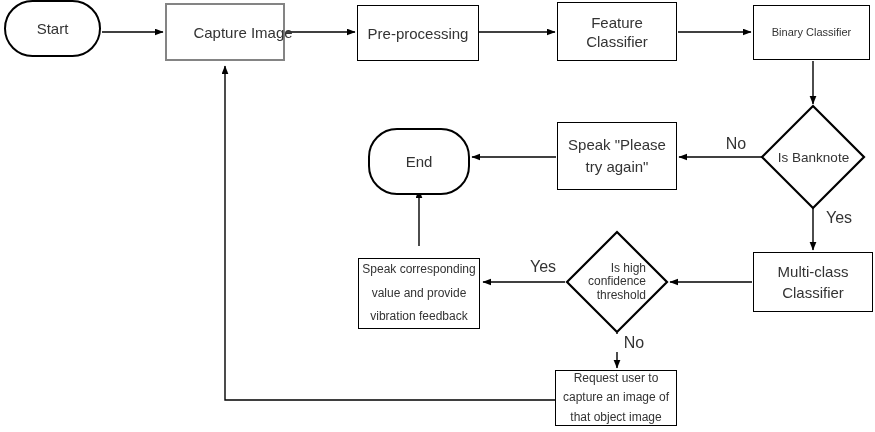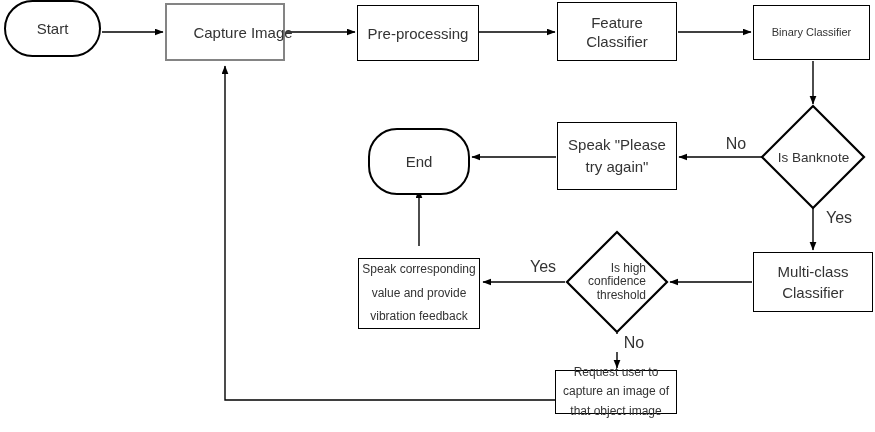--- a/index.html
+++ b/index.html
@@ -149,21 +149,21 @@
   </div>
 
   <div class="node rect small lh23" style="left:358px; top:247px; width:122px; height:71px;margin-top:11px;">
     <div>
       <span>Speak corresponding</span>
       <span>value and provide</span>
       <span>vibration feedback</span>
     </div>
   </div>
 
-  <div class="node rect small lh19" style="left:555px; top:370px; width:122px; height:44px;">
+  <div class="node rect small lh19" style="left:555px; top:370px; width:122px; height:56px;">
     <div>
       <span>Request user to</span>
       <span>capture an image of</span>
       <span>that object image</span>
     </div>
   </div>
 
   <div class="edge-label" style="left:714px; top:135px;">No</div>
   <div class="edge-label" style="left:817px; top:209px;">Yes</div>
   <div class="edge-label" style="left:521px; top:258px;">Yes</div>

